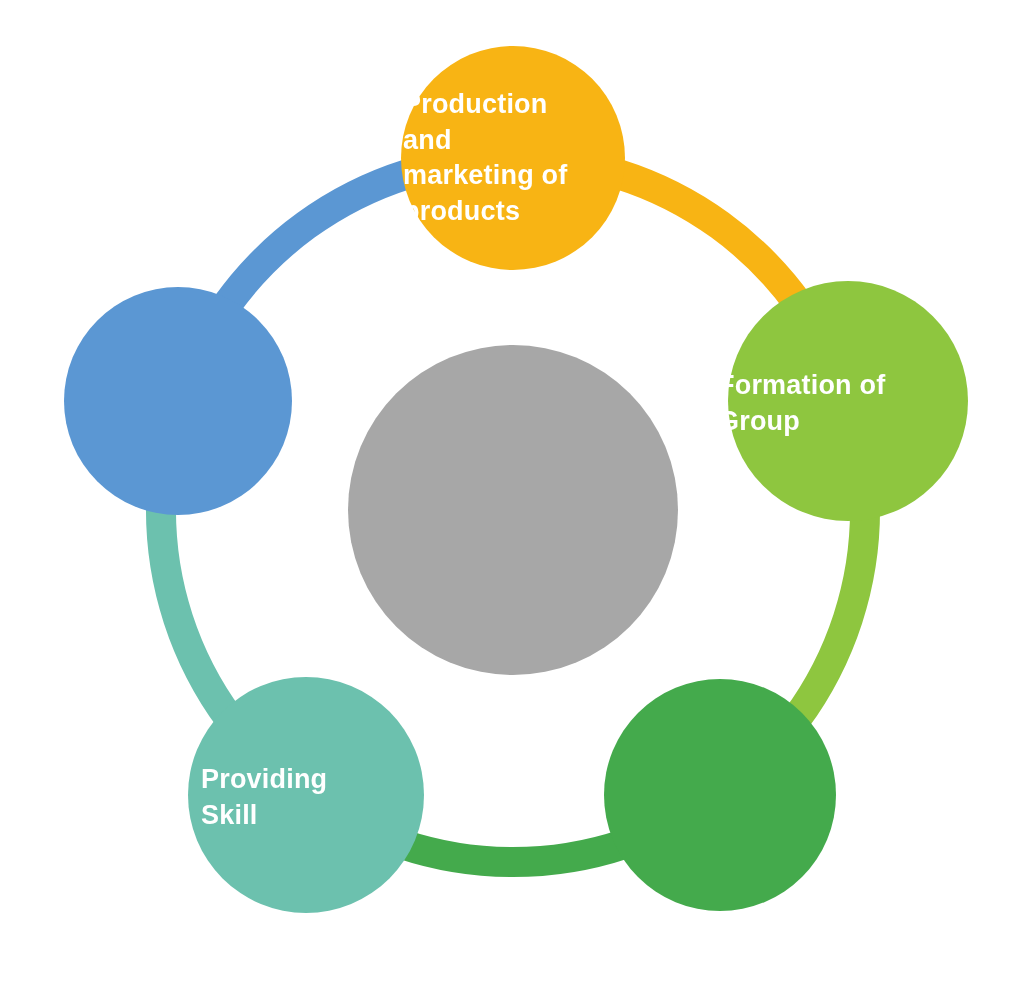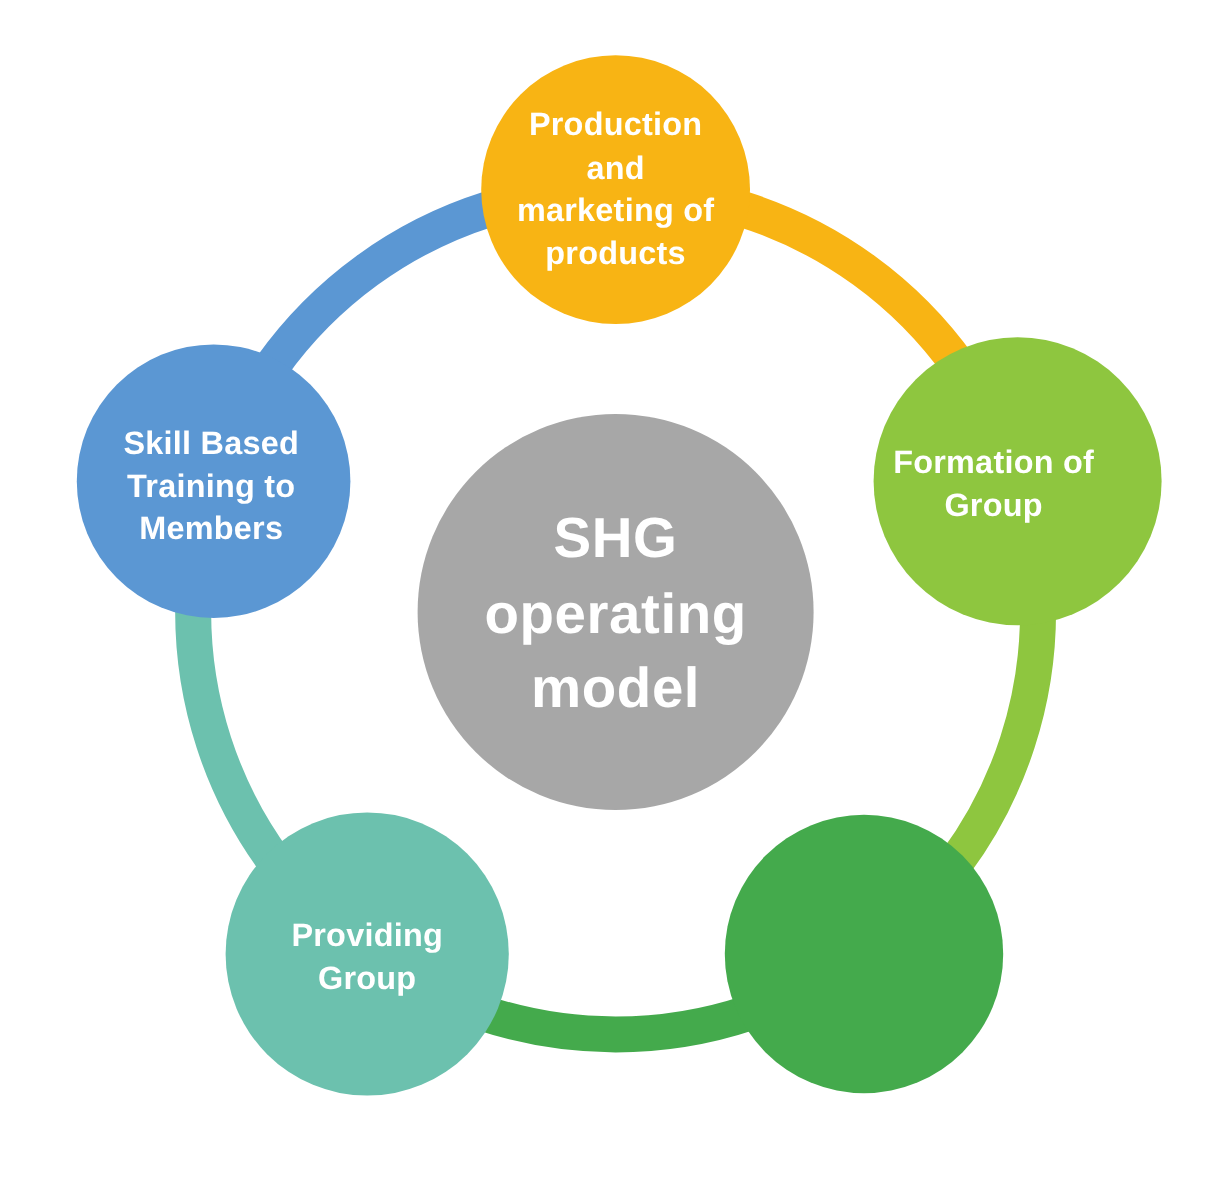--- a/index.html
+++ b/index.html
@@ -18,21 +18,21 @@
   .stage svg {
     position: absolute;
     left: 0;
     top: 0;
     width: 1024px;
     height: 985px;
   }
   .label {
     position: absolute;
     transform: translate(-50%, -50%);
-    text-align: center;
+    text-align: left;
     color: #ffffff;
     font-weight: bold;
     white-space: pre-line;
     pointer-events: none;
   }
   .node-label {
     font-size: 27px;
     line-height: 1.32;
     letter-spacing: 0.2px;
   }
@@ -69,23 +69,17 @@
   <div class="label node-label" style="left:513px; top:158px; width:220px">Production
 and
 marketing of
 products</div>
 
   <div class="label node-label" style="left:828px; top:404px; width:220px">Formation of
 Group</div>
 
 
   <div class="label node-label" style="left:306px; top:798px; width:210px">Providing
-Group</div>
+Skill</div>
 
-  <div class="label node-label" style="left:176px; top:406px; width:210px">Skill Based
-Training to
-Members</div>
 
-  <div class="label center-label" style="left:513px; top:511px; width:310px">SHG
-operating
-model</div>
 
 </div>
 
 </body></html>

